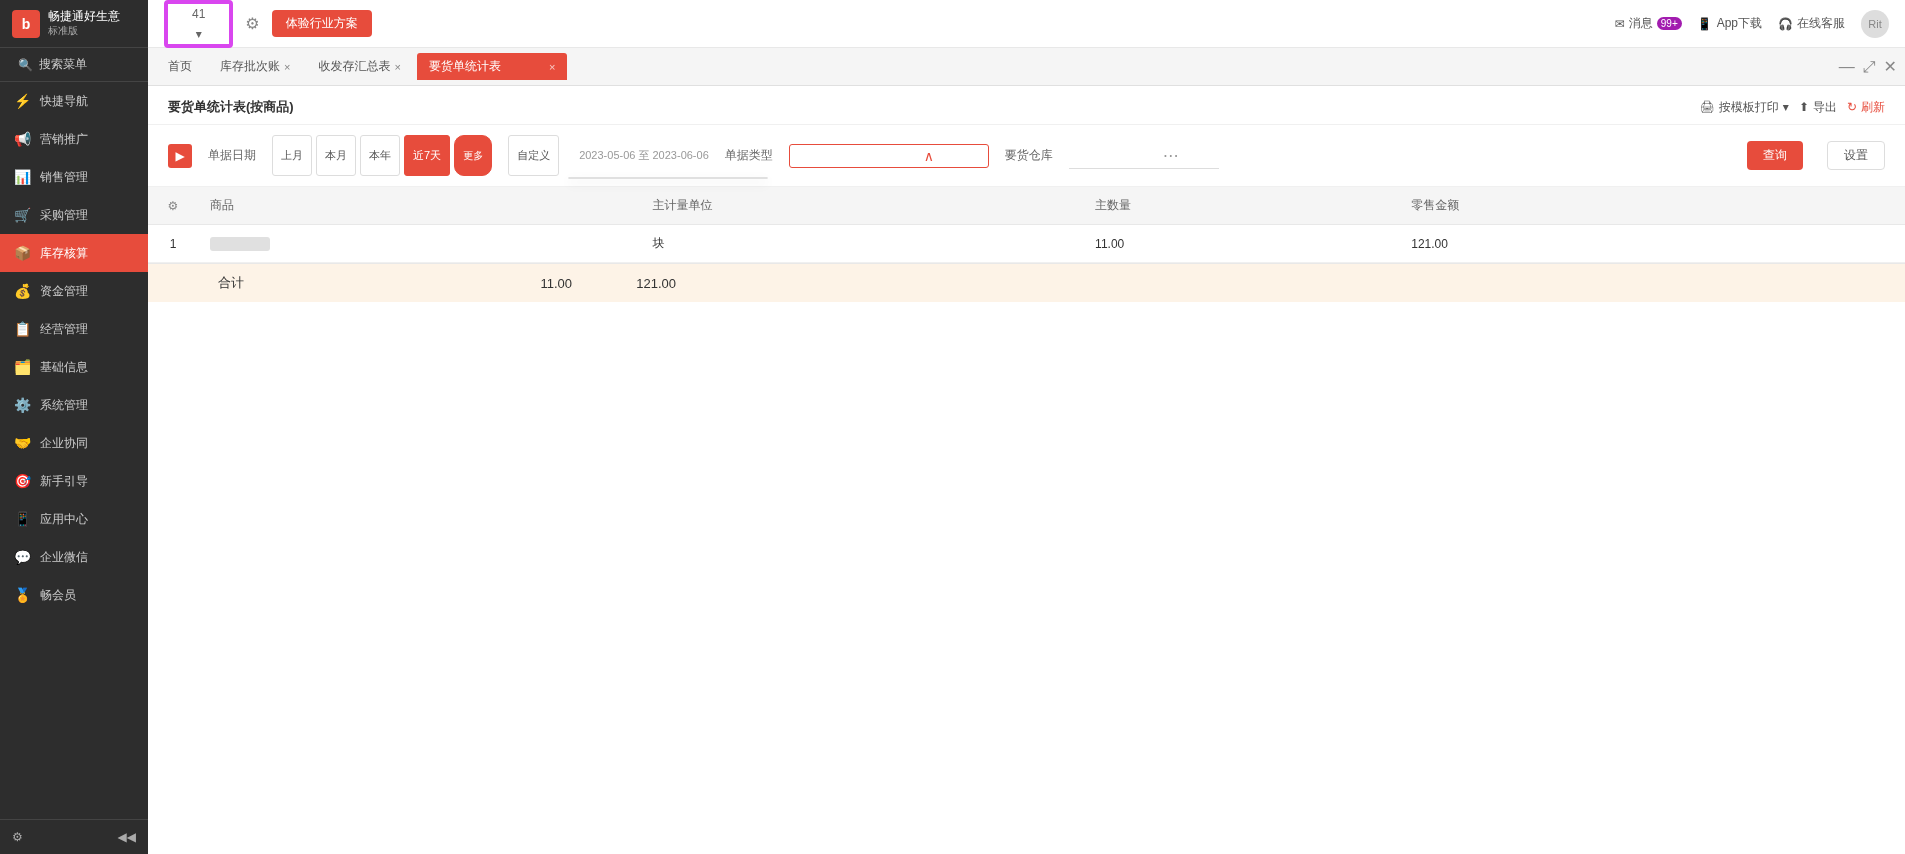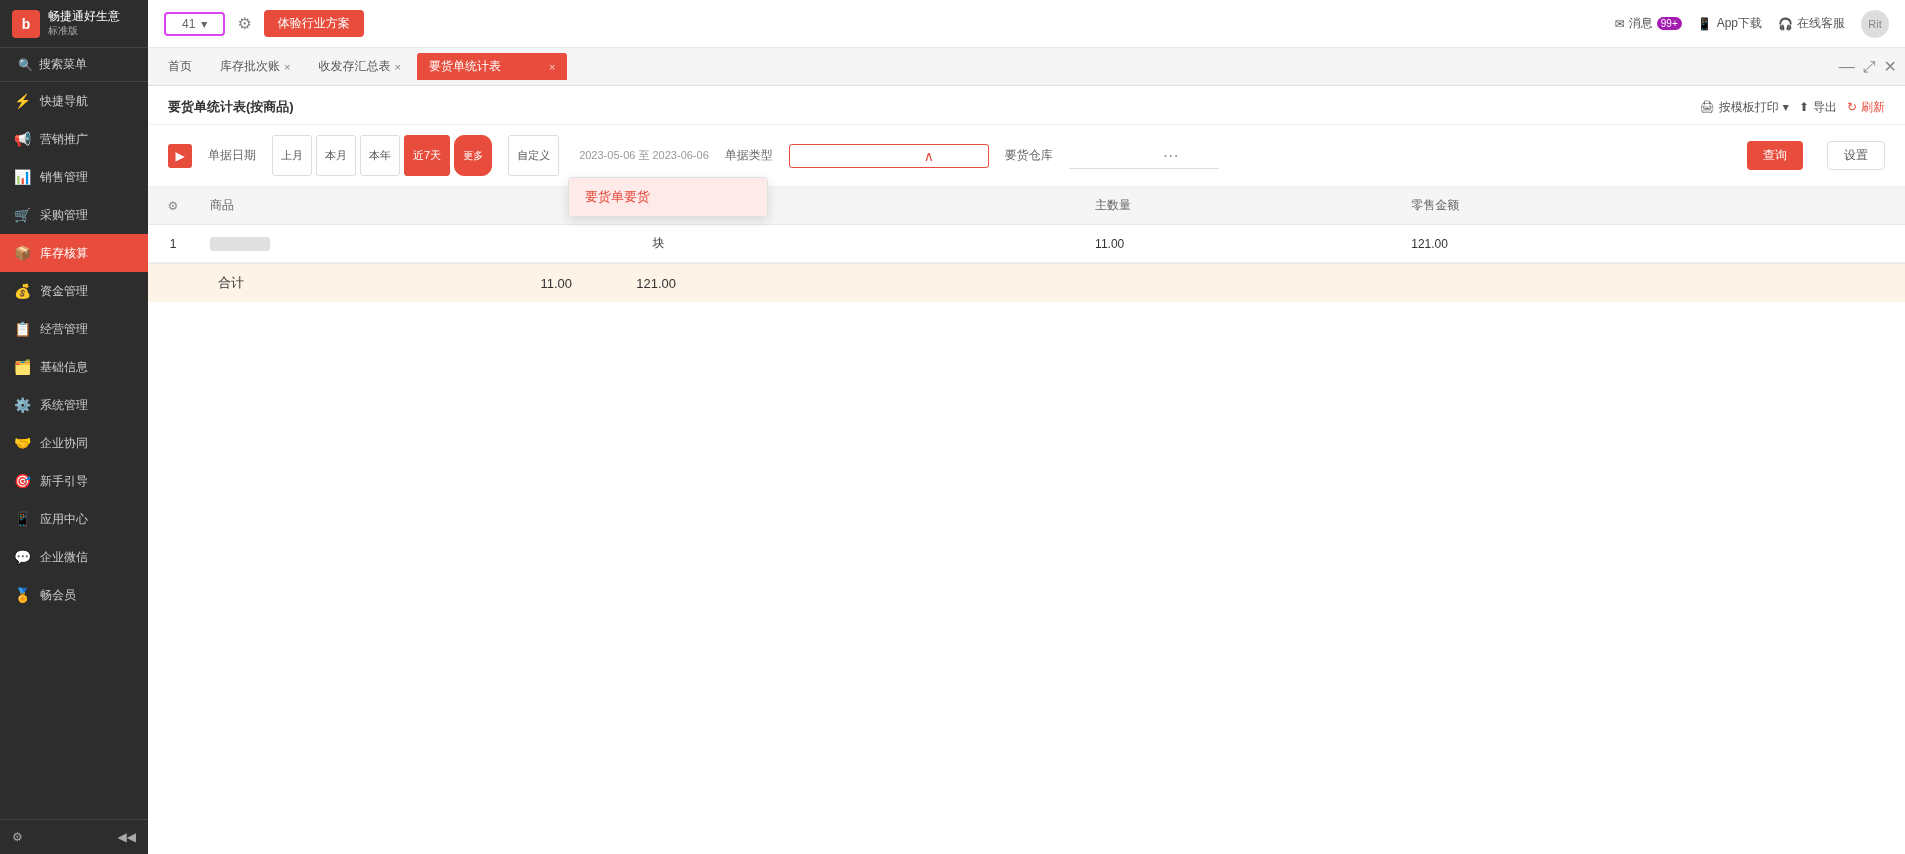--- a/index.html
+++ b/index.html
@@ -73,26 +73,27 @@
       background: #fff;
       display: flex;
       align-items: center;
       padding: 0 16px;
       border-bottom: 1px solid #e8e8e8;
       justify-content: space-between;
     }
     .header-left { display: flex; align-items: center; gap: 12px; }
     .header-selector {
       display: flex; align-items: center; gap: 6px;
-      border: 2px solid #d946ef;
+      border: 4px solid #d946ef;
       border-radius: 4px;
-      padding: 3px 16px;
+      padding: 3px 24px;
       font-size: 12px;
       cursor: pointer;
       color: #666;
+      flex-direction: column;
     }
     .header-gear { color: #888; cursor: pointer; font-size: 16px; }
     .header-btn-trial {
       background: #e74c3c;
       color: #fff;
       border: none;
       border-radius: 4px;
       padding: 5px 14px;
       font-size: 12px;
       cursor: pointer;
@@ -482,23 +483,20 @@
           <span class="filter-warehouse-more">⋯</span>
         </div>
       </div>
 
       <div style="margin-left:auto; display:flex; gap:24px;">
         <button class="filter-query-btn">查询</button>
         <button class="filter-set-btn">设置</button>
       </div>
 
       <div class="dropdown-overlay">
-        <div class="dropdown-item selected">
-          <span>要货单要货</span>
-        </div>
       </div>
     </div>
 
     <div class="table-wrap">
       <table>
         <thead>
           <tr>
             <th style="width:50px; text-align:center;">
               <span class="settings-icon">⚙</span>
             </th>

